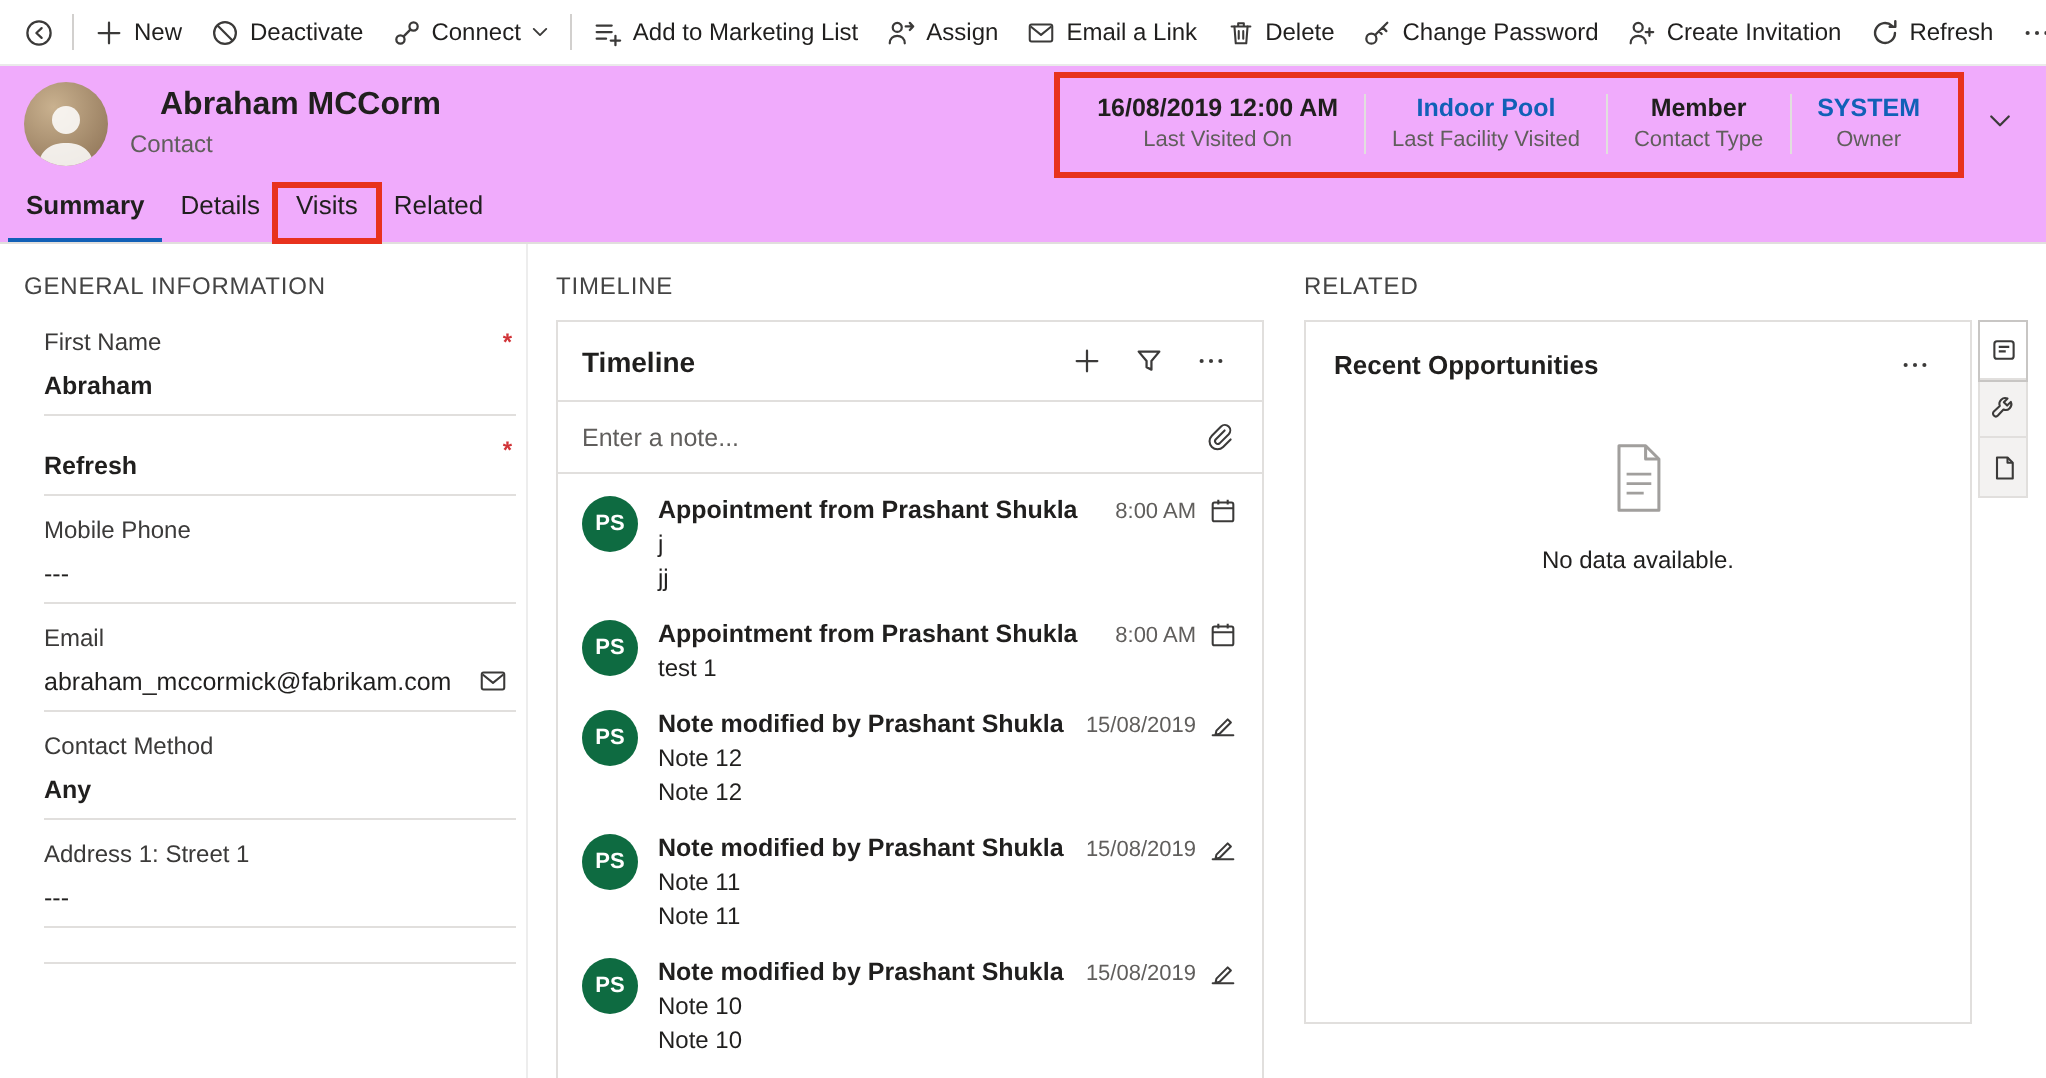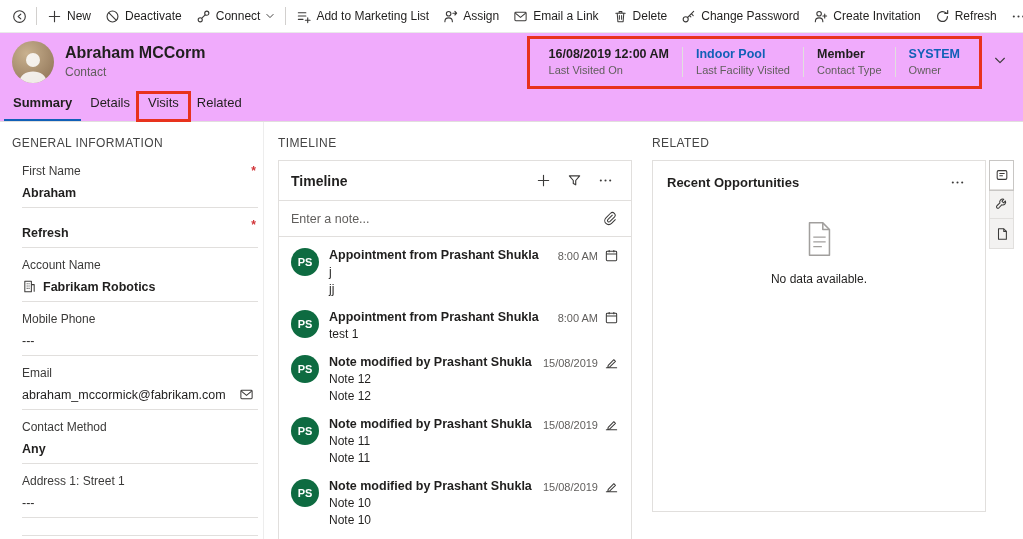--- a/index.html
+++ b/index.html
@@ -14,23 +14,23 @@
   .icn { display:inline-flex; color:#3b3a39; }
   .icn svg { width:15px; height:15px; display:block; }
   .icn.sm svg { width:10px; height:10px; }
 
   
   .record-header { position:absolute; top:33px; left:0; right:0; height:57px; display:flex; align-items:center; justify-content:space-between; padding:0 12px; }
   .header-left { display:flex; align-items:center; }
   .avatar { width:42px; height:42px; border-radius:50%; background:radial-gradient(circle at 35% 30%, #c9b18f, #8a6f52); overflow:hidden; flex:none; display:flex; align-items:flex-end; justify-content:center; }
   .avatar svg { width:36px; height:36px; }
   .name-block { margin-left:11px; }
-  .rec-name { font-size:16px; font-weight:700; color:#201f1e; }
+  .rec-name { font-size:16px; font-weight:700; color:#201f1e;margin-left:15px; }
   .rec-entity { font-size:12px; color:#605e5c; margin-top:3px; }
-  .header-right { display:flex; align-items:center; }
+  .header-right { display:flex; align-items:center;text-align:center; }
   .header-fields { display:flex; align-items:center; }
   .hfield { padding:0 13px; }
   .hval { font-size:12.5px; font-weight:700; color:#201f1e; white-space:nowrap; }
   .hval.link { color:#1160b7; cursor:pointer; }
   .hlbl { font-size:11px; color:#605e5c; margin-top:3px; white-space:nowrap; }
   .hdiv { width:1px; height:30px; background:#e1dfdd; flex:none; }
   .hdr-chevron { background:none; border:none; cursor:pointer; margin-left:16px; padding:4px; }
   .hdr-chevron svg { width:14px; height:14px; }
 
   
@@ -277,33 +277,20 @@
             <div class="gi-label">First Name</div>
             <span class="req">*</span>
             <div class="gi-value">
               <span>Abraham</span>
             </div>
           </div>
           <div class="gi-field">
             <span class="req">*</span>
             <div class="gi-value">
               <span>Refresh</span>
-            </div>
-          </div>
-          <div class="gi-field">
-            <div class="gi-label">Account Name</div>
-            <div class="gi-value">
-              <span class="icn ">
-                <svg viewBox="0 0 16 16" fill="none" stroke="currentColor" stroke-width="1.1" stroke-linejoin="round">
-                  <rect x="3" y="2.5" width="7" height="11"></rect>
-                  <path d="M10 6h3v7.5"></path>
-                  <path d="M5 5h1M7 5h1M5 7.5h1M7 7.5h1M5 10h1M7 10h1"></path>
-                </svg>
-              </span>
-              <span>Fabrikam Robotics</span>
             </div>
           </div>
           <div class="gi-field">
             <div class="gi-label">Mobile Phone</div>
             <div class="gi-value plain">
               <span>---</span>
             </div>
           </div>
           <div class="gi-field">
             <div class="gi-label">Email</div>

